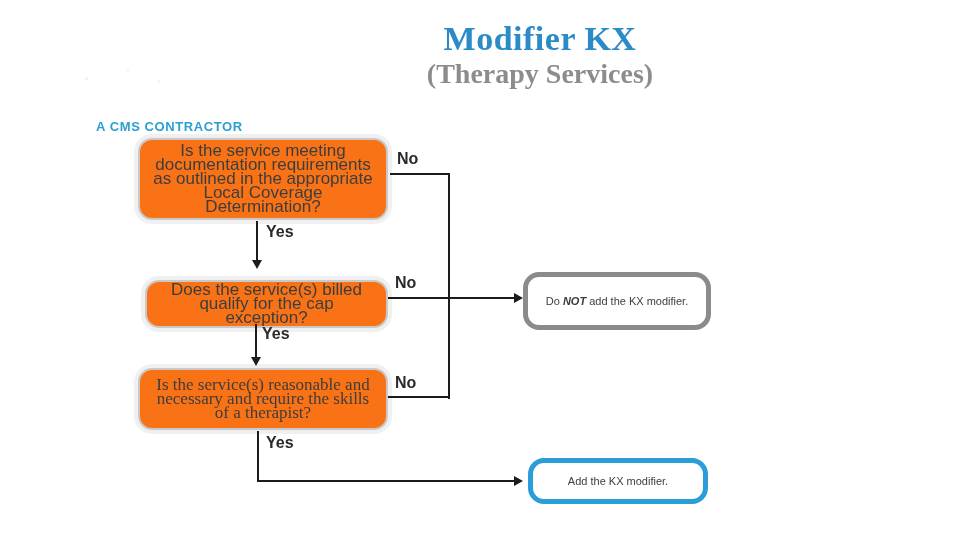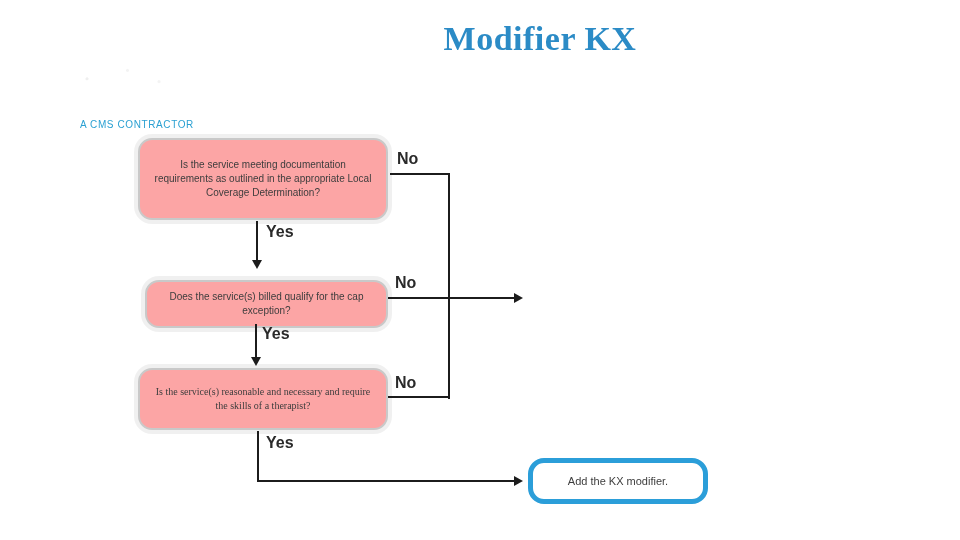--- a/index.html
+++ b/index.html
@@ -11,37 +11,37 @@
   .header{position:absolute;left:160px;top:20px;width:760px;text-align:center;}
   .title{
     font-family:"Liberation Serif","DejaVu Serif",serif;
     font-weight:bold;font-size:34px;line-height:38px;color:#2b8bc6;letter-spacing:0.5px;
   }
   .subtitle{
     font-family:"Liberation Serif","DejaVu Serif",serif;
     font-weight:bold;font-size:28px;line-height:32px;color:#8c8c8c;
   }
   .branding{
-    position:absolute;left:80px;top:119px;
-    font-size:10px;font-weight:normal;letter-spacing:0.6px;color:#2aa0d2;
+    position:absolute;left:96px;top:119px;
+    font-size:13px;font-weight:bold;letter-spacing:0.6px;color:#2aa0d2;
   }
   .faded-logo{
     position:absolute;left:78px;top:62px;width:90px;height:28px;
     background:
       radial-gradient(circle at 10% 60%, #e9e9e9 0 1px, transparent 2px),
       radial-gradient(circle at 55% 30%, #eeeeee 0 1px, transparent 2px),
       radial-gradient(circle at 90% 70%, #eeeeee 0 1px, transparent 2px);
     opacity:.7;
   }
   
   .qbox{
-    position:absolute;background:#fca5a5;border:2px solid #c9c9c9;border-radius:14px;
+    position:absolute;background:#f97316;border:2px solid #c9c9c9;border-radius:14px;
     box-shadow:0 0 0 4px rgba(222,222,222,0.45);
     display:flex;align-items:center;justify-content:center;text-align:center;
-    font-size:10px;line-height:14px;color:#3d3d3d;padding:0 12px;box-sizing:border-box;
+    font-size:17px;line-height:14px;color:#3d3d3d;padding:0 12px;box-sizing:border-box;
   }
   .qbox1{left:138px;top:138px;width:250px;height:82px;}
   .qbox2{left:145px;top:280px;width:243px;height:48px;}
   .qbox3{left:138px;top:368px;width:250px;height:62px;font-family:Liberation Serif, serif;}
   .outcome{
     position:absolute;background:#ffffff;border-radius:16px;
     display:flex;align-items:center;justify-content:center;text-align:center;
     font-size:11px;line-height:14px;color:#3d3d3d;padding:0 16px;box-sizing:border-box;
   }
   .outcome-no{left:523px;top:272px;width:188px;height:58px;border:5px solid #8b8b8b;}
@@ -65,35 +65,41 @@
     position:absolute;font-size:16px;font-weight:bold;color:#2a2a2a;line-height:14px;
   }
 </style>
 </head>
 <body>
 
 <div class="canvas">
 
   <div class="header">
     <div class="title">Modifier KX</div>
+    <div class="subtitle">(Therapy Services)</div>
   </div>
 
   <div class="faded-logo"></div>
   <div class="branding">A CMS CONTRACTOR</div>
 
   <div class="qbox qbox1">
     <span>Is the service meeting documentation requirements as outlined in the appropriate Local Coverage Determination?</span>
   </div>
   <div class="qbox qbox2">
     <span>Does the service(s) billed qualify for the cap exception?</span>
   </div>
   <div class="qbox qbox3">
     <span>Is the service(s) reasonable and necessary and require the skills of a therapist?</span>
   </div>
 
+  <div class="outcome outcome-no">
+    <span>
+      <span>Do </span><span class="em">NOT</span><span> add the KX modifier.</span>
+    </span>
+  </div>
   <div class="outcome outcome-yes">
     <span>Add the KX modifier.</span>
   </div>
 
   <div class="hline" style="left:390px;top:173px;width:60px;"></div>
   <div class="vline" style="left:448px;top:173px;height:226px;"></div>
 
   <div class="hline" style="left:388px;top:297px;width:131px;"></div>
   <div class="arrow-right" style="left:514px;top:293px;"></div>
 

